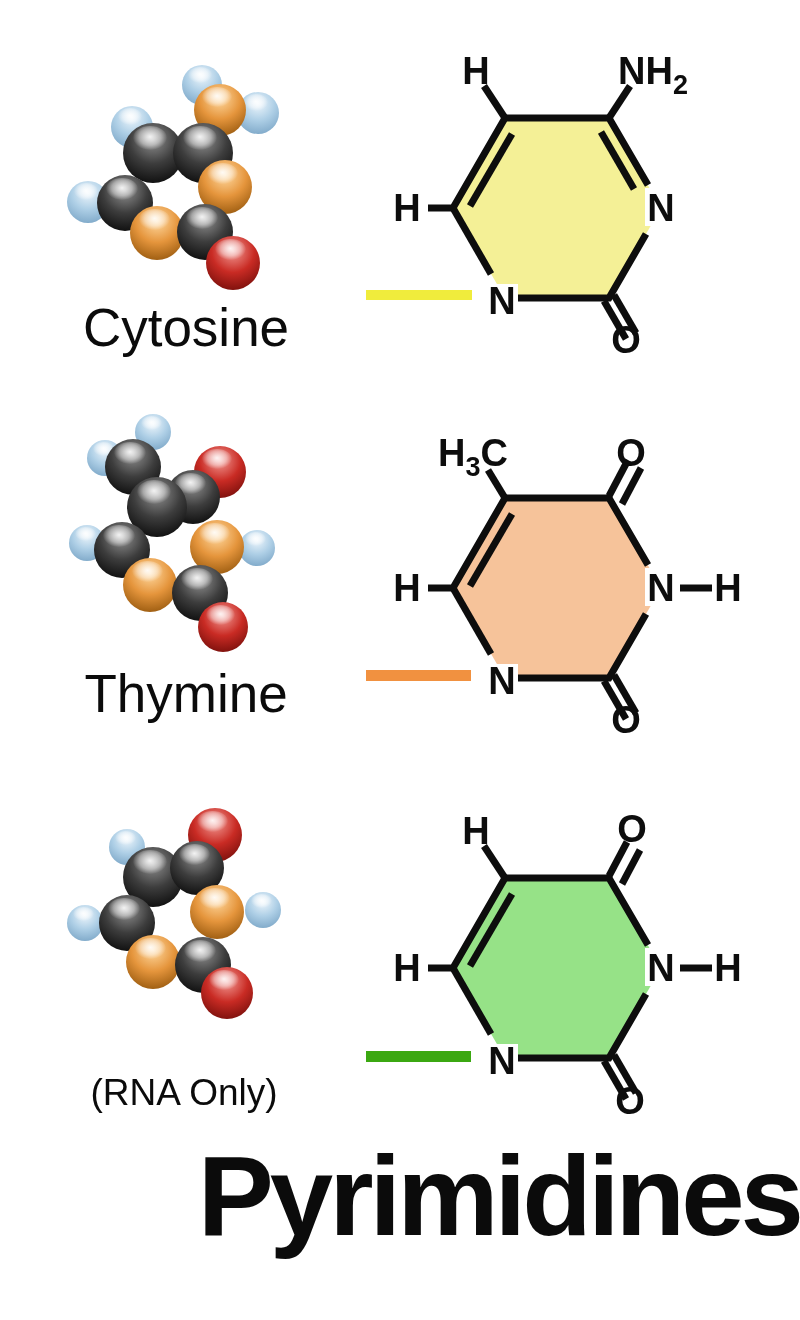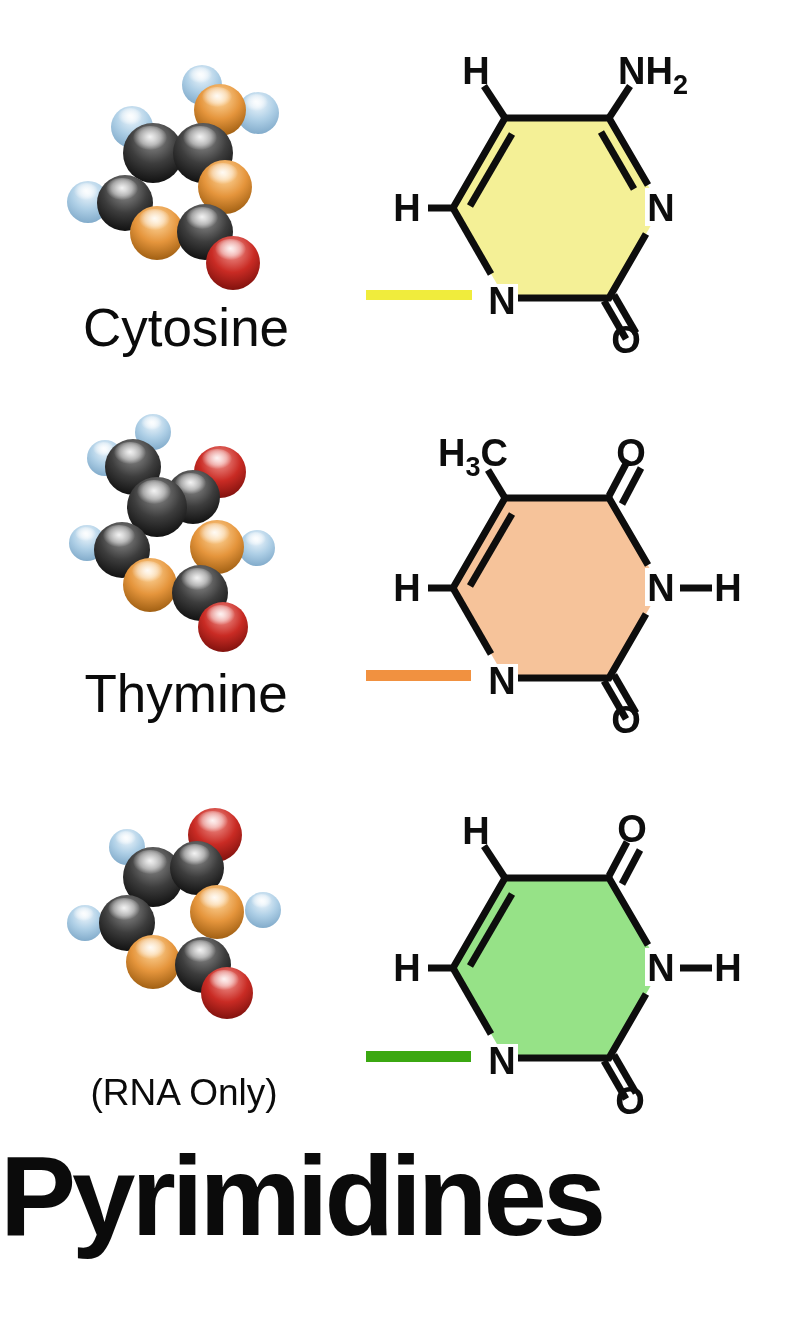--- a/index.html
+++ b/index.html
@@ -6,21 +6,21 @@
   .page{position:relative;width:800px;height:1320px;background:#ffffff;overflow:hidden;
         font-family:"Liberation Sans",sans-serif;}
   .model{position:absolute;}
   .ball{position:absolute;border-radius:50%;}
   .ball::after{content:"";position:absolute;left:16%;top:5%;width:58%;height:40%;
         border-radius:50%;
         background:radial-gradient(ellipse at 50% 45%, rgba(255,255,255,.9) 0%, rgba(255,255,255,.45) 45%, rgba(255,255,255,0) 72%);}
   .mol-name{position:absolute;text-align:center;color:#0b0b0b;line-height:1;}
   .name-main{font-size:53px;}
   .name-sub{font-size:37px;}
-  .diagram-title{position:absolute;left:0;top:1139px;width:800px;text-align:left;
+  .diagram-title{position:absolute;left:0;top:1139px;width:800px;text-align:right;
         font-size:114px;font-weight:bold;letter-spacing:-4px;color:#0b0b0b;line-height:1;}
   svg.structure{position:absolute;overflow:visible;}
   svg.structure text{font-family:"Liberation Sans",sans-serif;font-weight:700;fill:#0d0d0d;font-size:38px;}
   svg.structure .sub{font-size:27px;}
   svg.structure path, svg.structure line{stroke:#0d0d0d;stroke-width:7;fill:none;stroke-linejoin:miter;}
 </style>
 </head>
 <body>
 
 <div class="page">

